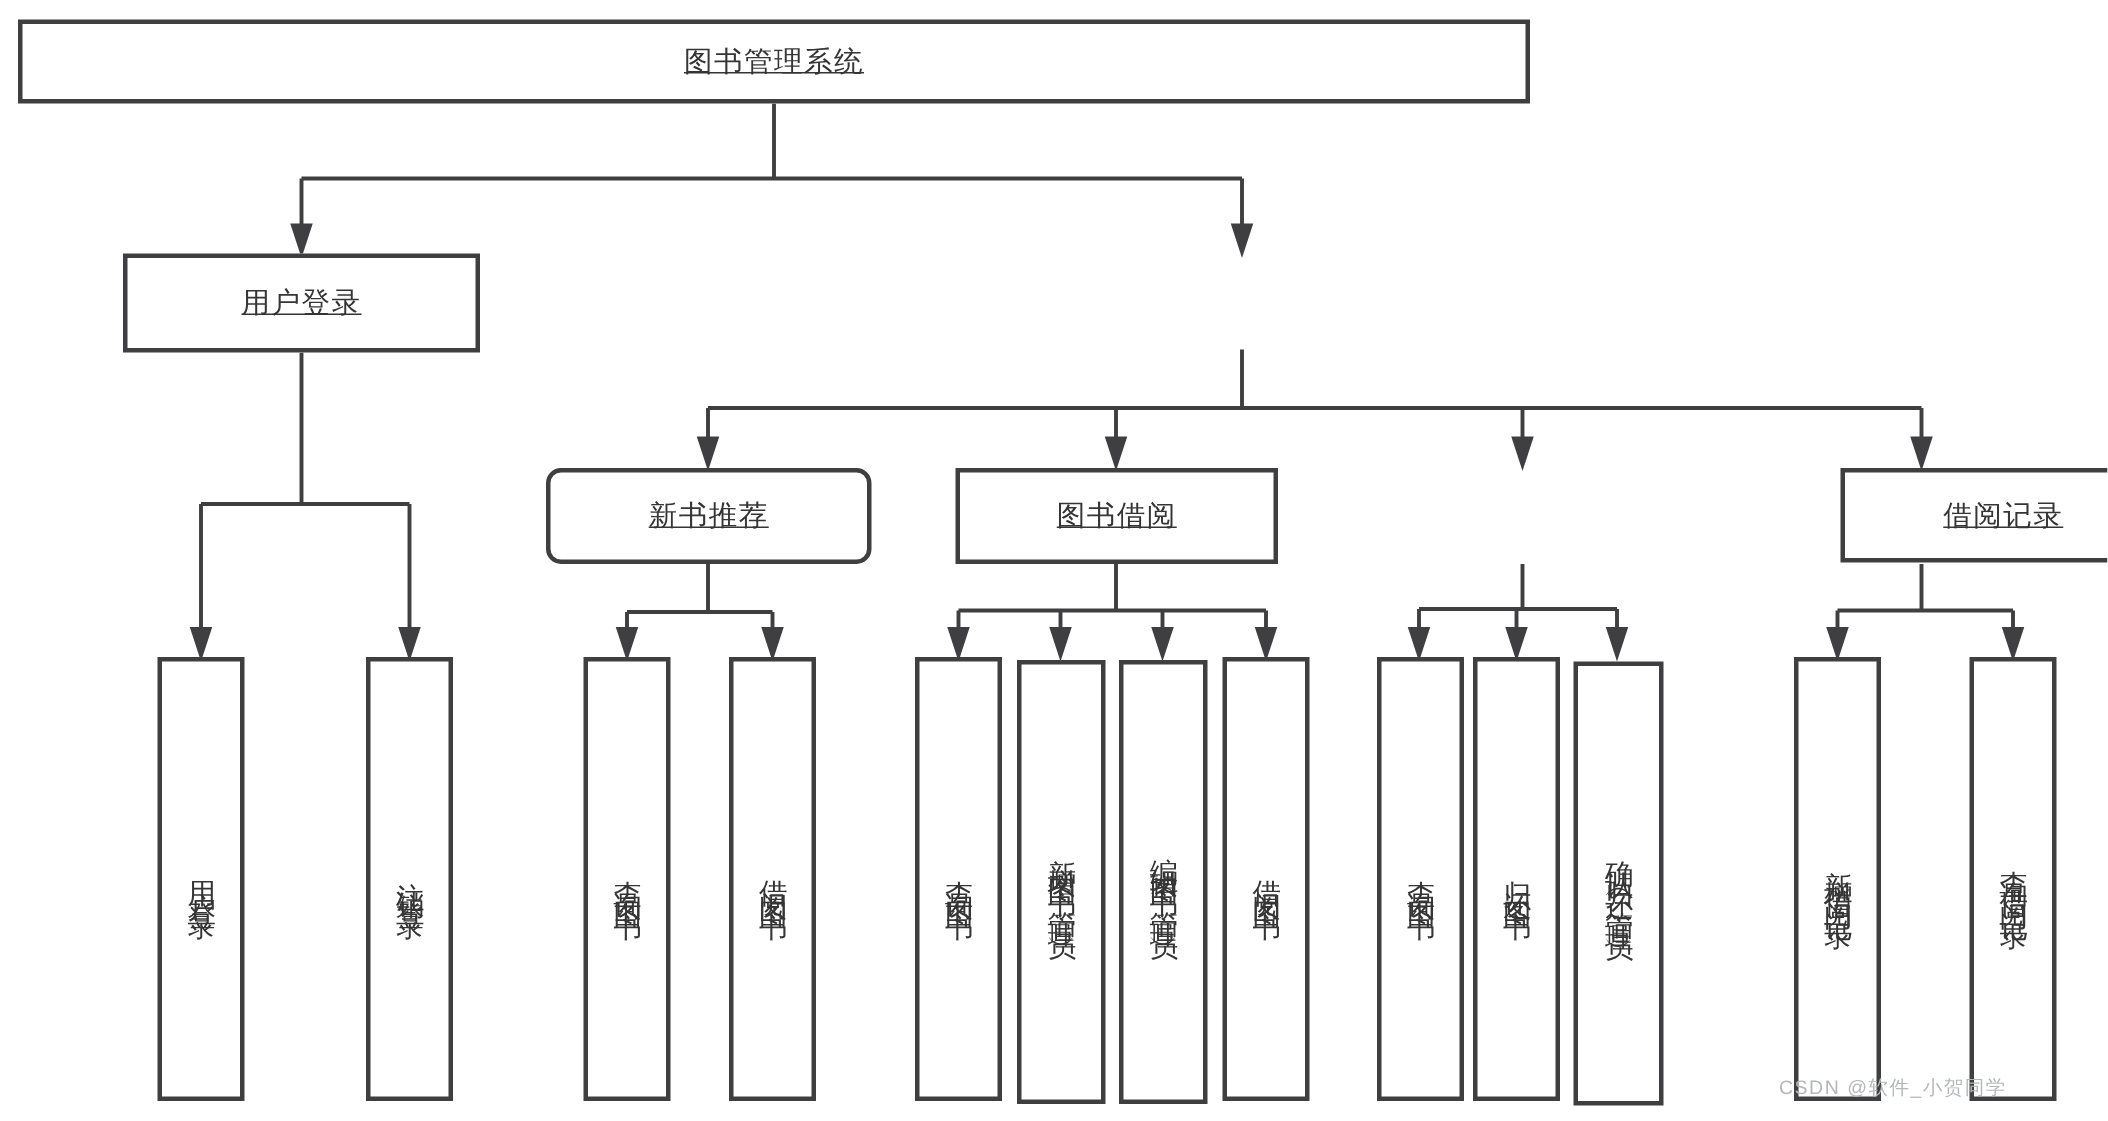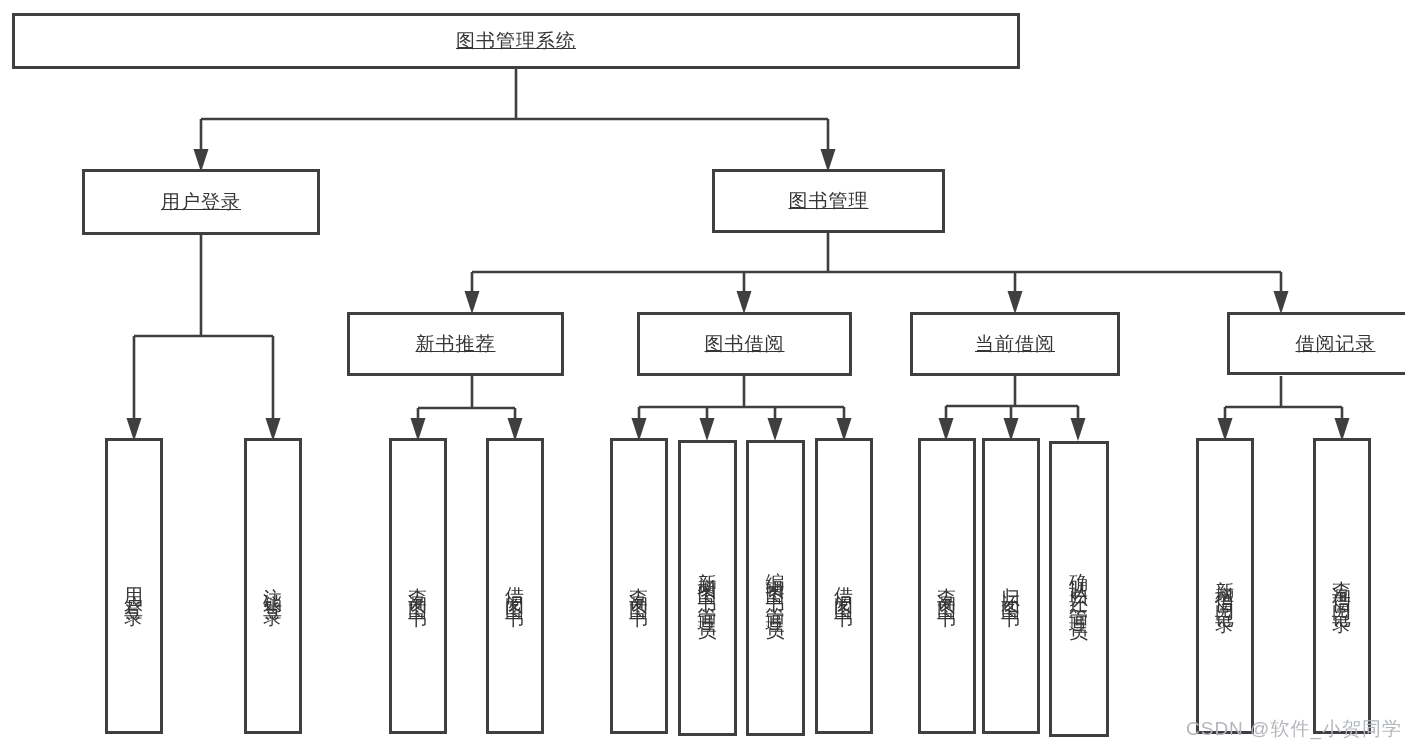--- a/index.html
+++ b/index.html
@@ -43,21 +43,21 @@
   .leaf .v-label{
     writing-mode:vertical-rl;
     font-size:19px;
     letter-spacing:7px;
     line-height:1;
     color:var(--text);
   }
   .watermark{
     position:absolute;
     left:1186px;top:716px;
-    font-size:19px;
+    font-size:13px;
     color:var(--wm);
     letter-spacing:1px;
     white-space:nowrap;
   }
 </style>
 </head>
 <body>
 
 <div class="canvas">
 
@@ -104,32 +104,26 @@
     </g>
   </svg>
 
   <div class="node" style="left:12px;top:13px;width:1008px;height:56px;">
     <span>图书管理系统</span>
   </div>
 
   <div class="node" style="left:82px;top:169px;width:238px;height:66px;">
     <span>用户登录</span>
   </div>
-  <div class="node" style="left:712px;top:169px;width:233px;height:64px;">
-    <span>图书管理</span>
-  </div>
 
-  <div class="node" style="left:347px;top:312px;width:217px;height:64px;">
+  <div class="node" style="left:364px;top:312px;width:217px;height:64px;border-radius:10px;">
     <span>新书推荐</span>
   </div>
   <div class="node" style="left:637px;top:312px;width:215px;height:64px;">
     <span>图书借阅</span>
-  </div>
-  <div class="node" style="left:910px;top:312px;width:210px;height:64px;">
-    <span>当前借阅</span>
   </div>
   <div class="node" style="left:1227px;top:312px;width:217px;height:63px;">
     <span>借阅记录</span>
   </div>
 
   <div class="leaf" style="left:105px;top:438px;width:58px;height:296px;">
     <span class="v-label">用户登录</span>
   </div>
   <div class="leaf" style="left:244px;top:438px;width:58px;height:296px;">
     <span class="v-label">注销登录</span>

